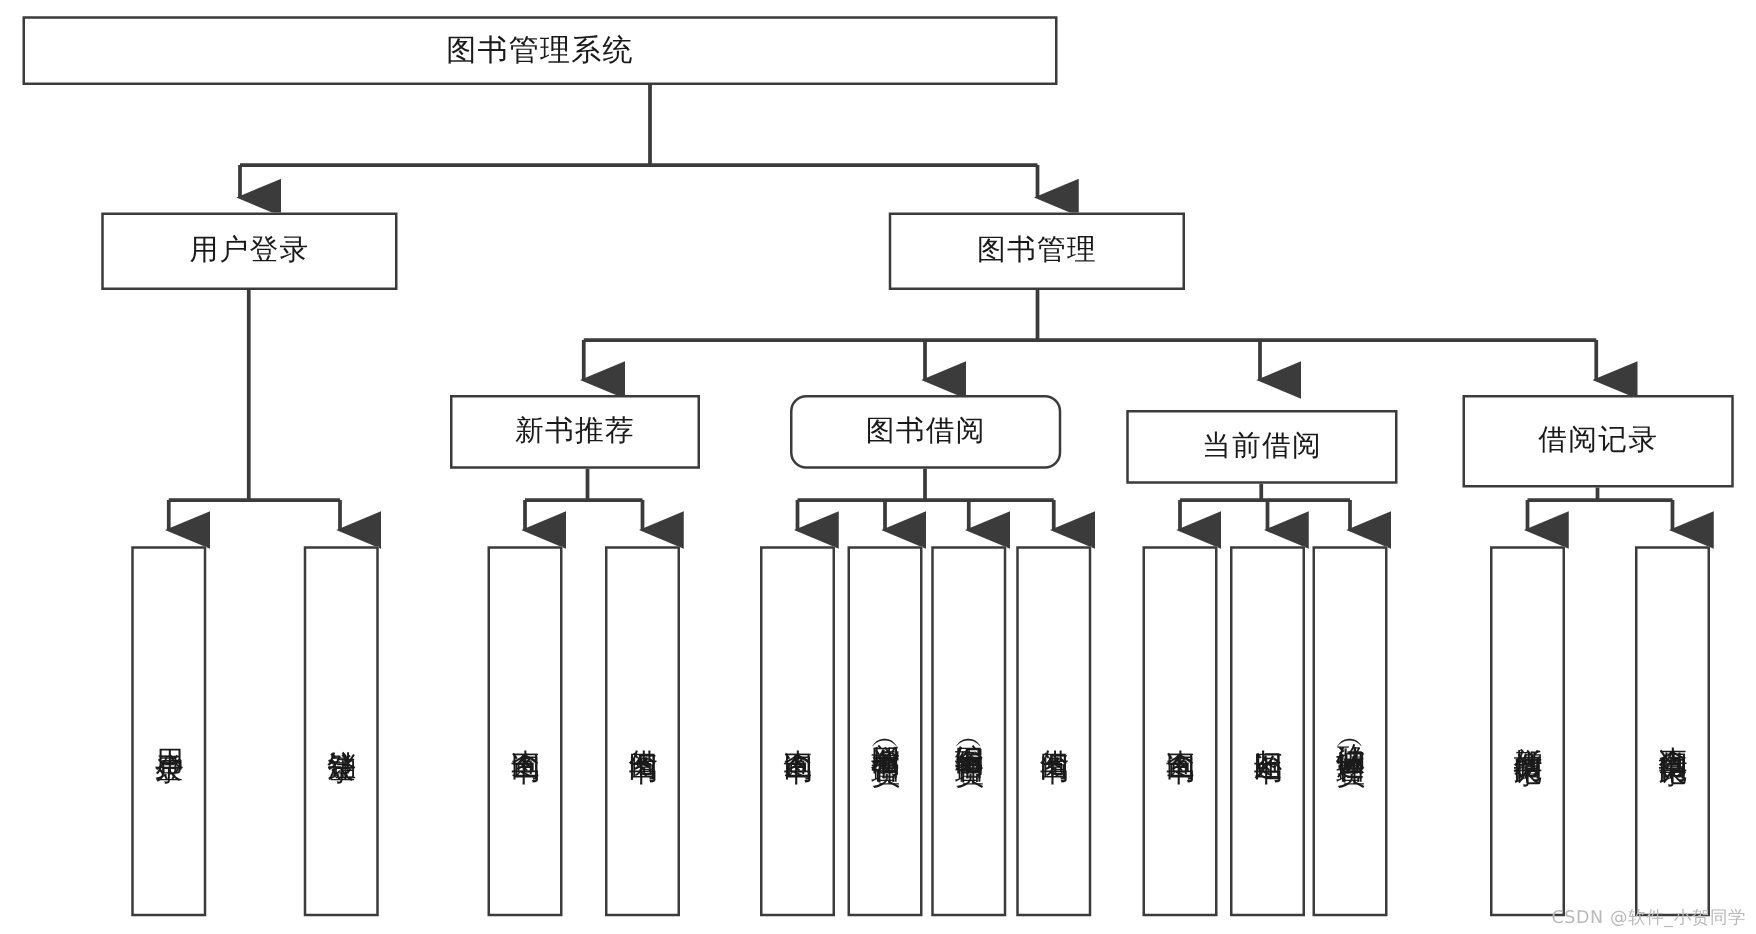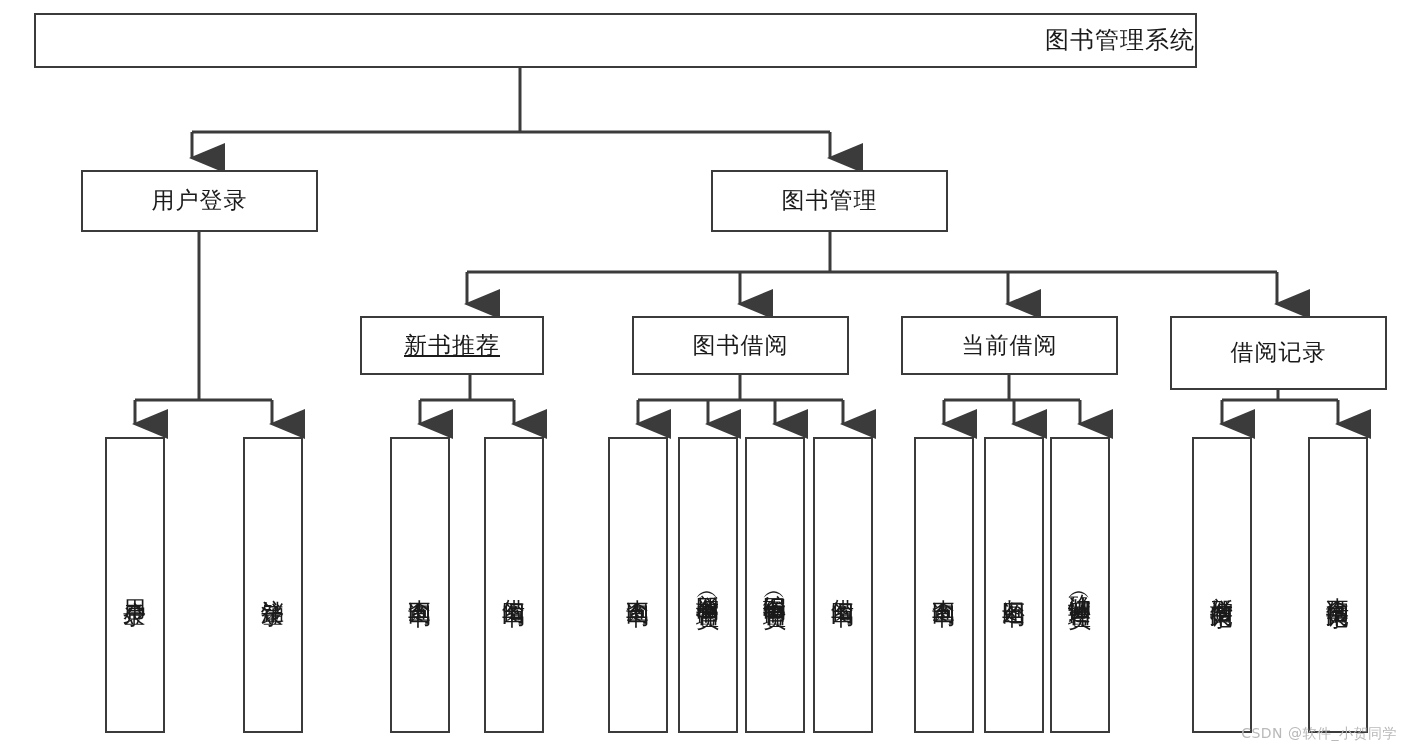--- a/index.html
+++ b/index.html
@@ -125,38 +125,38 @@
       <path d="M 1014 400 L 1014 424" marker-end="url(#arrowdown)"></path>
       <path d="M 1080 400 L 1080 424" marker-end="url(#arrowdown)"></path>
 
       <path d="M 1278 375 L 1278 400"></path>
       <path d="M 1222 400 L 1338 400"></path>
       <path d="M 1222 400 L 1222 424" marker-end="url(#arrowdown)"></path>
       <path d="M 1338 400 L 1338 424" marker-end="url(#arrowdown)"></path>
     </g>
   </svg>
 
-  <div class="node h" id="root-node" style="left:34px; top:13px; width:1163px; height:55px;justify-content:flex-end;">
+  <div class="node h" id="root-node" style="left:18px; top:13px; width:828px; height:55px;">
     <span>图书管理系统</span>
   </div>
 
   <div class="node h" style="left:81px; top:170px; width:237px; height:62px;">
     <span>用户登录</span>
   </div>
   <div class="node h" style="left:711px; top:170px; width:237px; height:62px;">
     <span>图书管理</span>
   </div>
 
-  <div class="node h" style="left:360px; top:316px; width:184px; height:59px;text-decoration:underline;">
+  <div class="node h" style="left:360px; top:316px; width:200px; height:59px;">
     <span>新书推荐</span>
   </div>
-  <div class="node h" style="left:632px; top:316px; width:217px; height:59px;">
+  <div class="node h" style="left:632px; top:316px; width:217px; height:59px;border-radius:13px;">
     <span>图书借阅</span>
   </div>
-  <div class="node h" style="left:901px; top:316px; width:217px; height:59px;text-align:center;">
+  <div class="node h" style="left:901px; top:328px; width:217px; height:59px;text-align:center;">
     <span>当前借阅</span>
   </div>
   <div class="node h" style="left:1170px; top:316px; width:217px; height:74px;">
     <span>借阅记录</span>
   </div>
 
   <div class="node v" style="left:105px; top:437px; width:60px; height:296px;">
     <span class="vtext">用户登录</span>
   </div>
   <div class="node v" style="left:243px; top:437px; width:60px; height:296px;">

